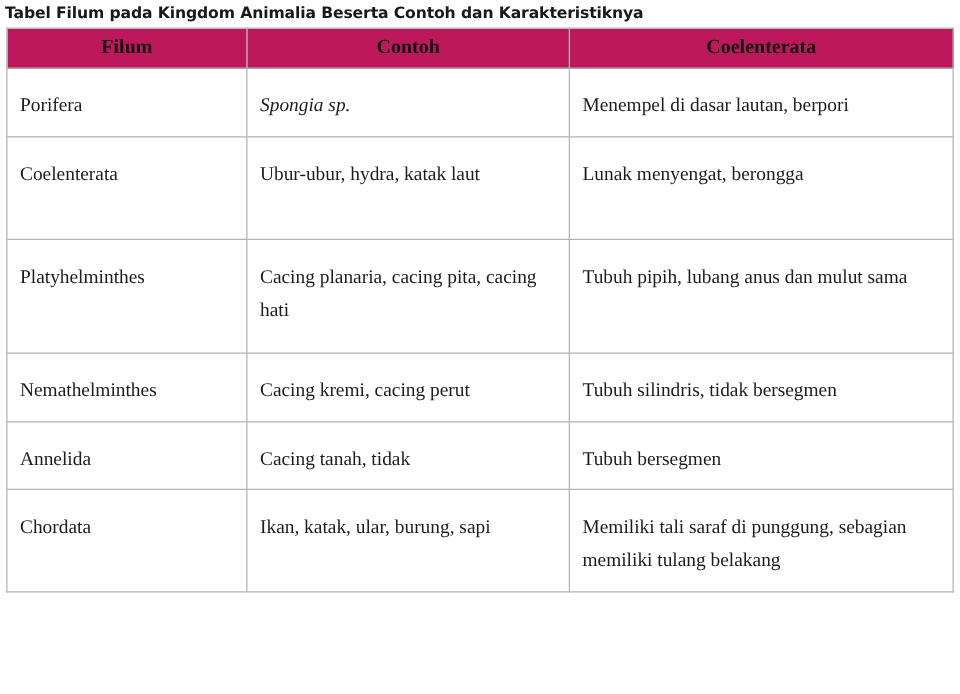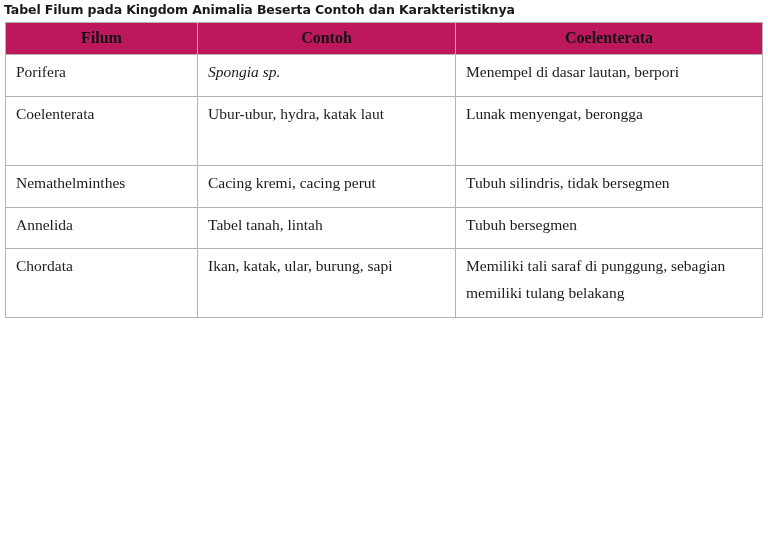--- a/index.html
+++ b/index.html
@@ -53,21 +53,21 @@
   table.filum-table thead th {
     background: #be185d;
     text-align: center;
     font-weight: bold;
     font-size: 16px;
     line-height: 18px;
     padding: 6px 4px 7px 4px;
     color: #111111;
   }
   table.filum-table tbody td {
-    padding: 3px 10px 4px 10px;
+    padding: 16px 10px 4px 10px;
     color: #1c1c1c;
   }
   table.filum-table tbody td.sci-name {
     font-style: italic;
   }
   
   tr.r-1 td { height: 34px; }
   tr.r-2 td { height: 61px; }
   tr.r-3 td { height: 70px; }
   tr.r-4 td { height: 34px; }
@@ -102,28 +102,33 @@
         <tr class="r-1">
           <td>Porifera</td>
           <td class="sci-name">Spongia sp.</td>
           <td>Menempel di dasar lautan, berpori</td>
         </tr>
         <tr class="r-2">
           <td>Coelenterata</td>
           <td>Ubur-ubur, hydra, katak laut</td>
           <td>Lunak menyengat, berongga</td>
         </tr>
+        <tr class="r-3">
+          <td>Platyhelminthes</td>
+          <td>Cacing planaria, cacing pita, cacing hati</td>
+          <td>Tubuh pipih, lubang anus dan mulut sama</td>
+        </tr>
         <tr class="r-4">
           <td>Nemathelminthes</td>
           <td>Cacing kremi, cacing perut</td>
           <td>Tubuh silindris, tidak bersegmen</td>
         </tr>
         <tr class="r-5">
           <td>Annelida</td>
-          <td>Tabel tanah, lintah</td>
+          <td>Cacing tanah, tidak</td>
           <td>Tubuh bersegmen</td>
         </tr>
         <tr class="r-9">
           <td>Chordata</td>
           <td>Ikan, katak, ular, burung, sapi</td>
           <td>Memiliki tali saraf di punggung, sebagian memiliki tulang belakang</td>
         </tr>
       </tbody>
     </table>
   </div>

